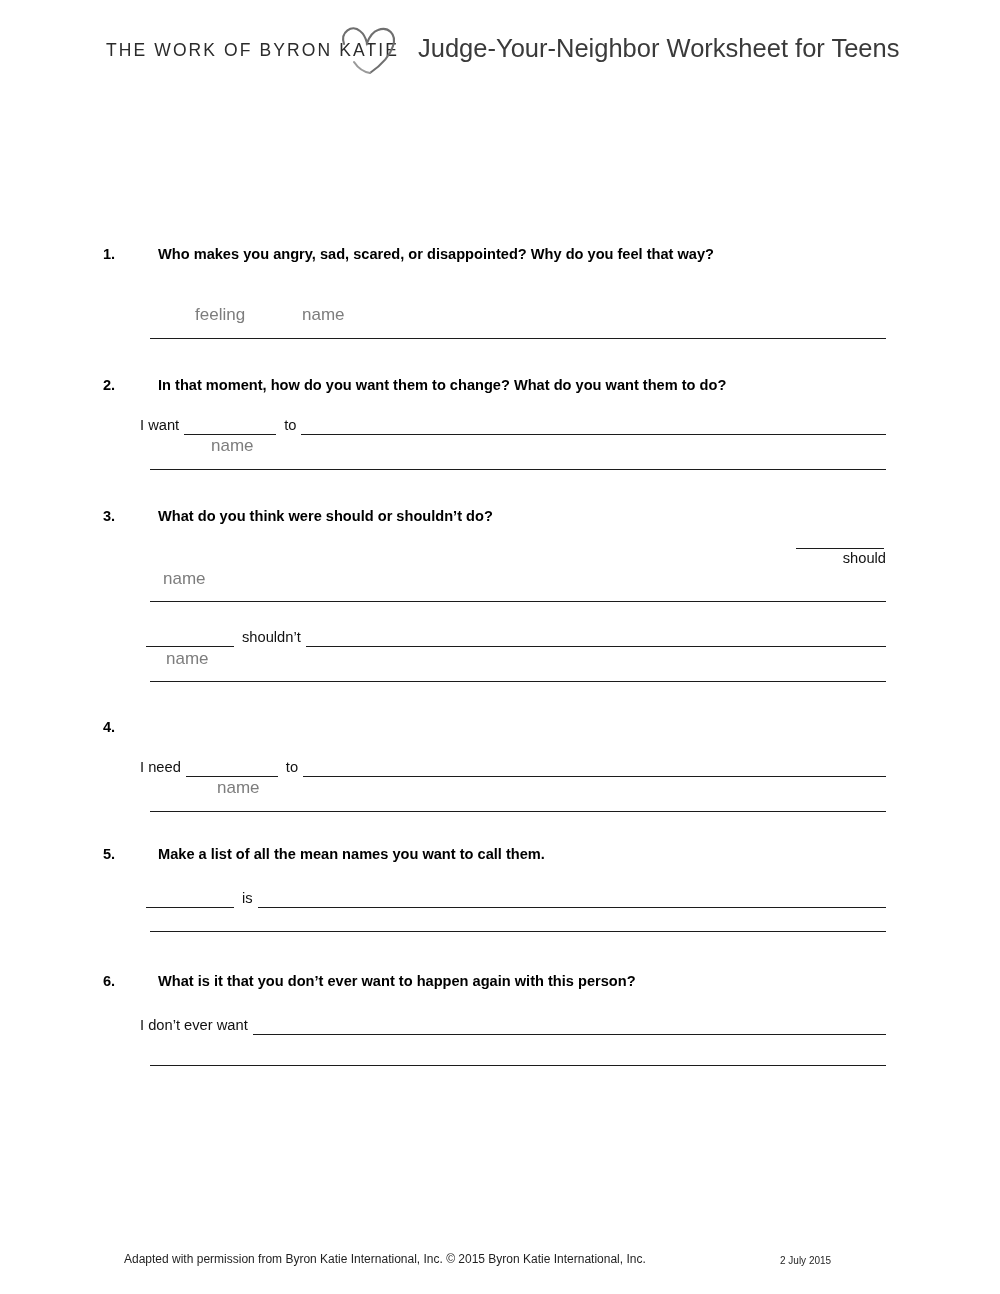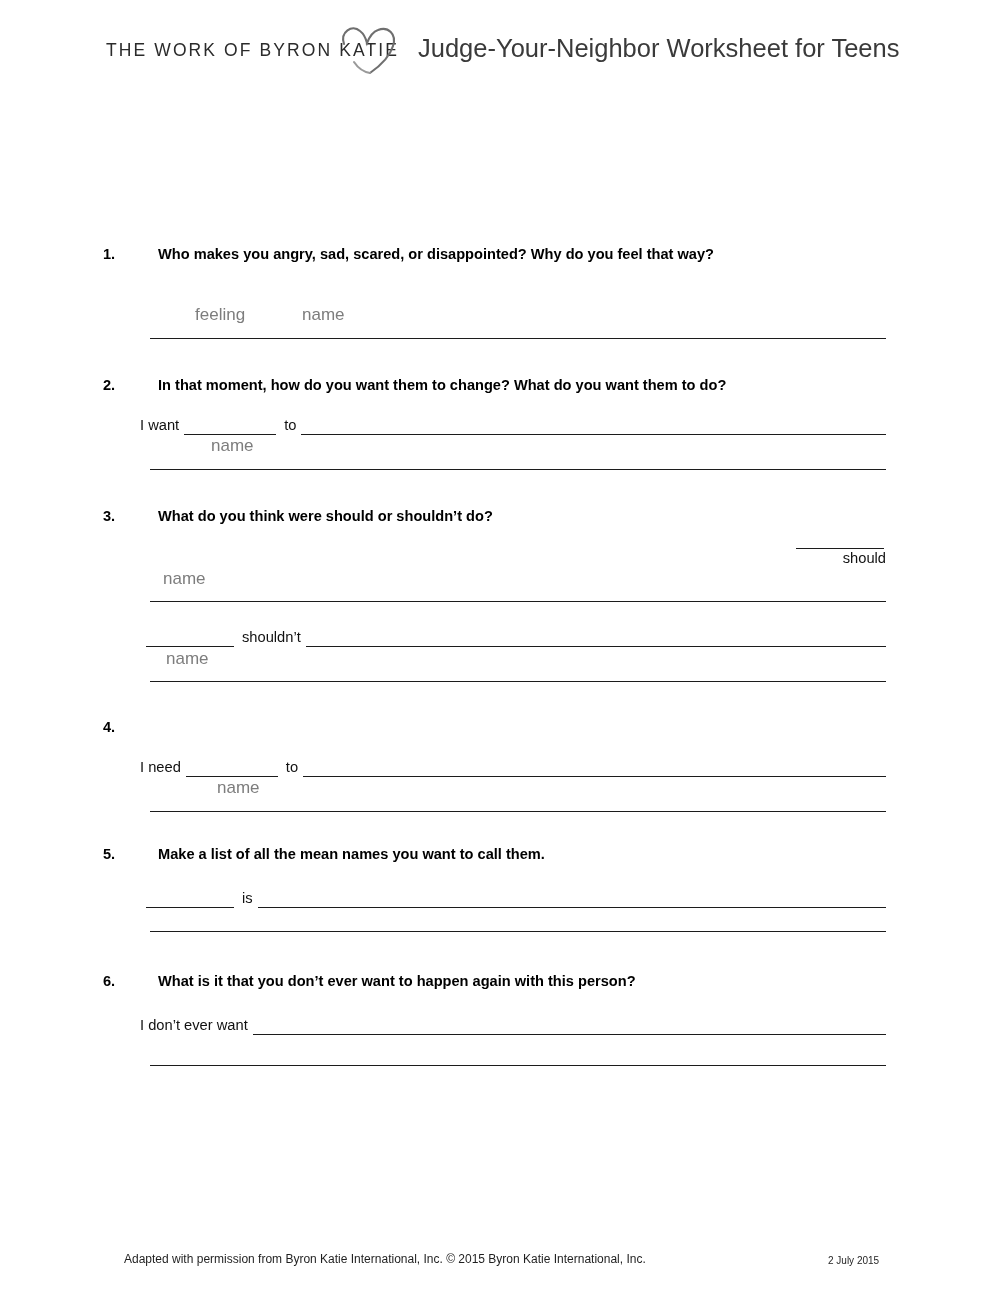--- a/index.html
+++ b/index.html
@@ -160,21 +160,21 @@
     position: absolute;
     left: 116px;
     top: 1252px;
     font-size: 12px;
     color: #1f1f1f;
     white-space: nowrap;
     margin-left: 8px;
   }
   .footer-right {
     position: absolute;
-    left: 828px;
+    left: 780px;
     top: 1255px;
     font-size: 10px;
     color: #1f1f1f;
     white-space: nowrap;
   }
 </style>
 </head>
 <body>
 
 <div class="page">

